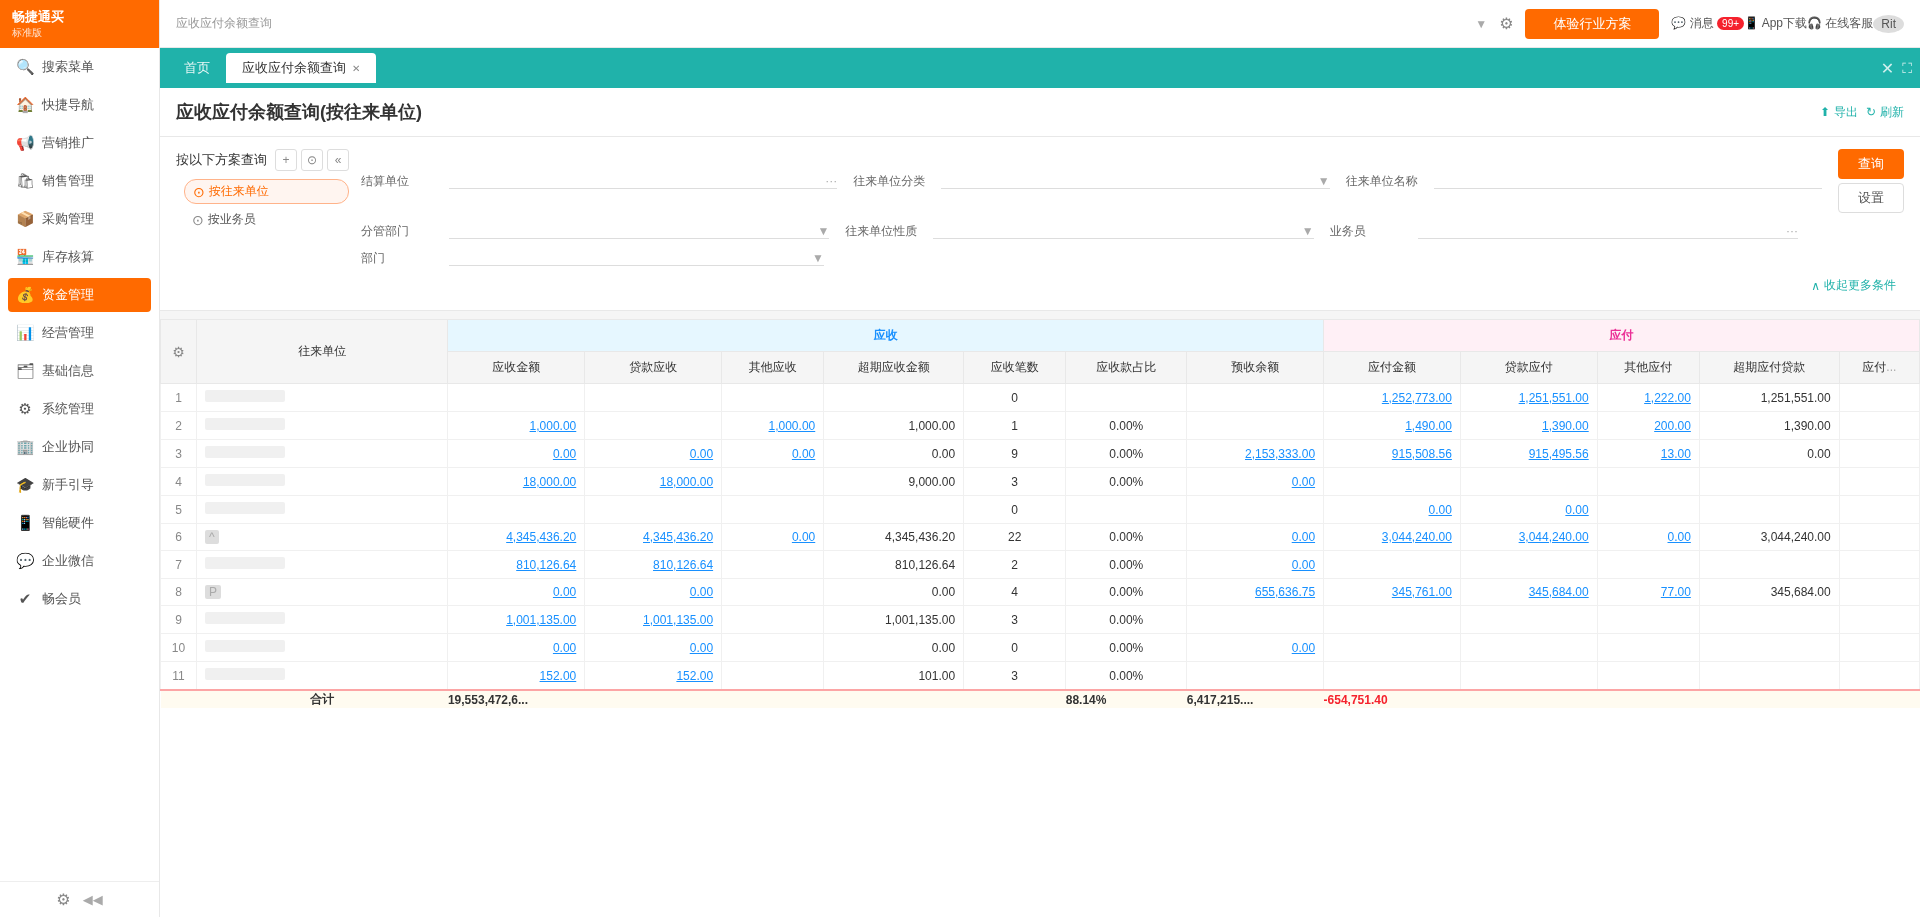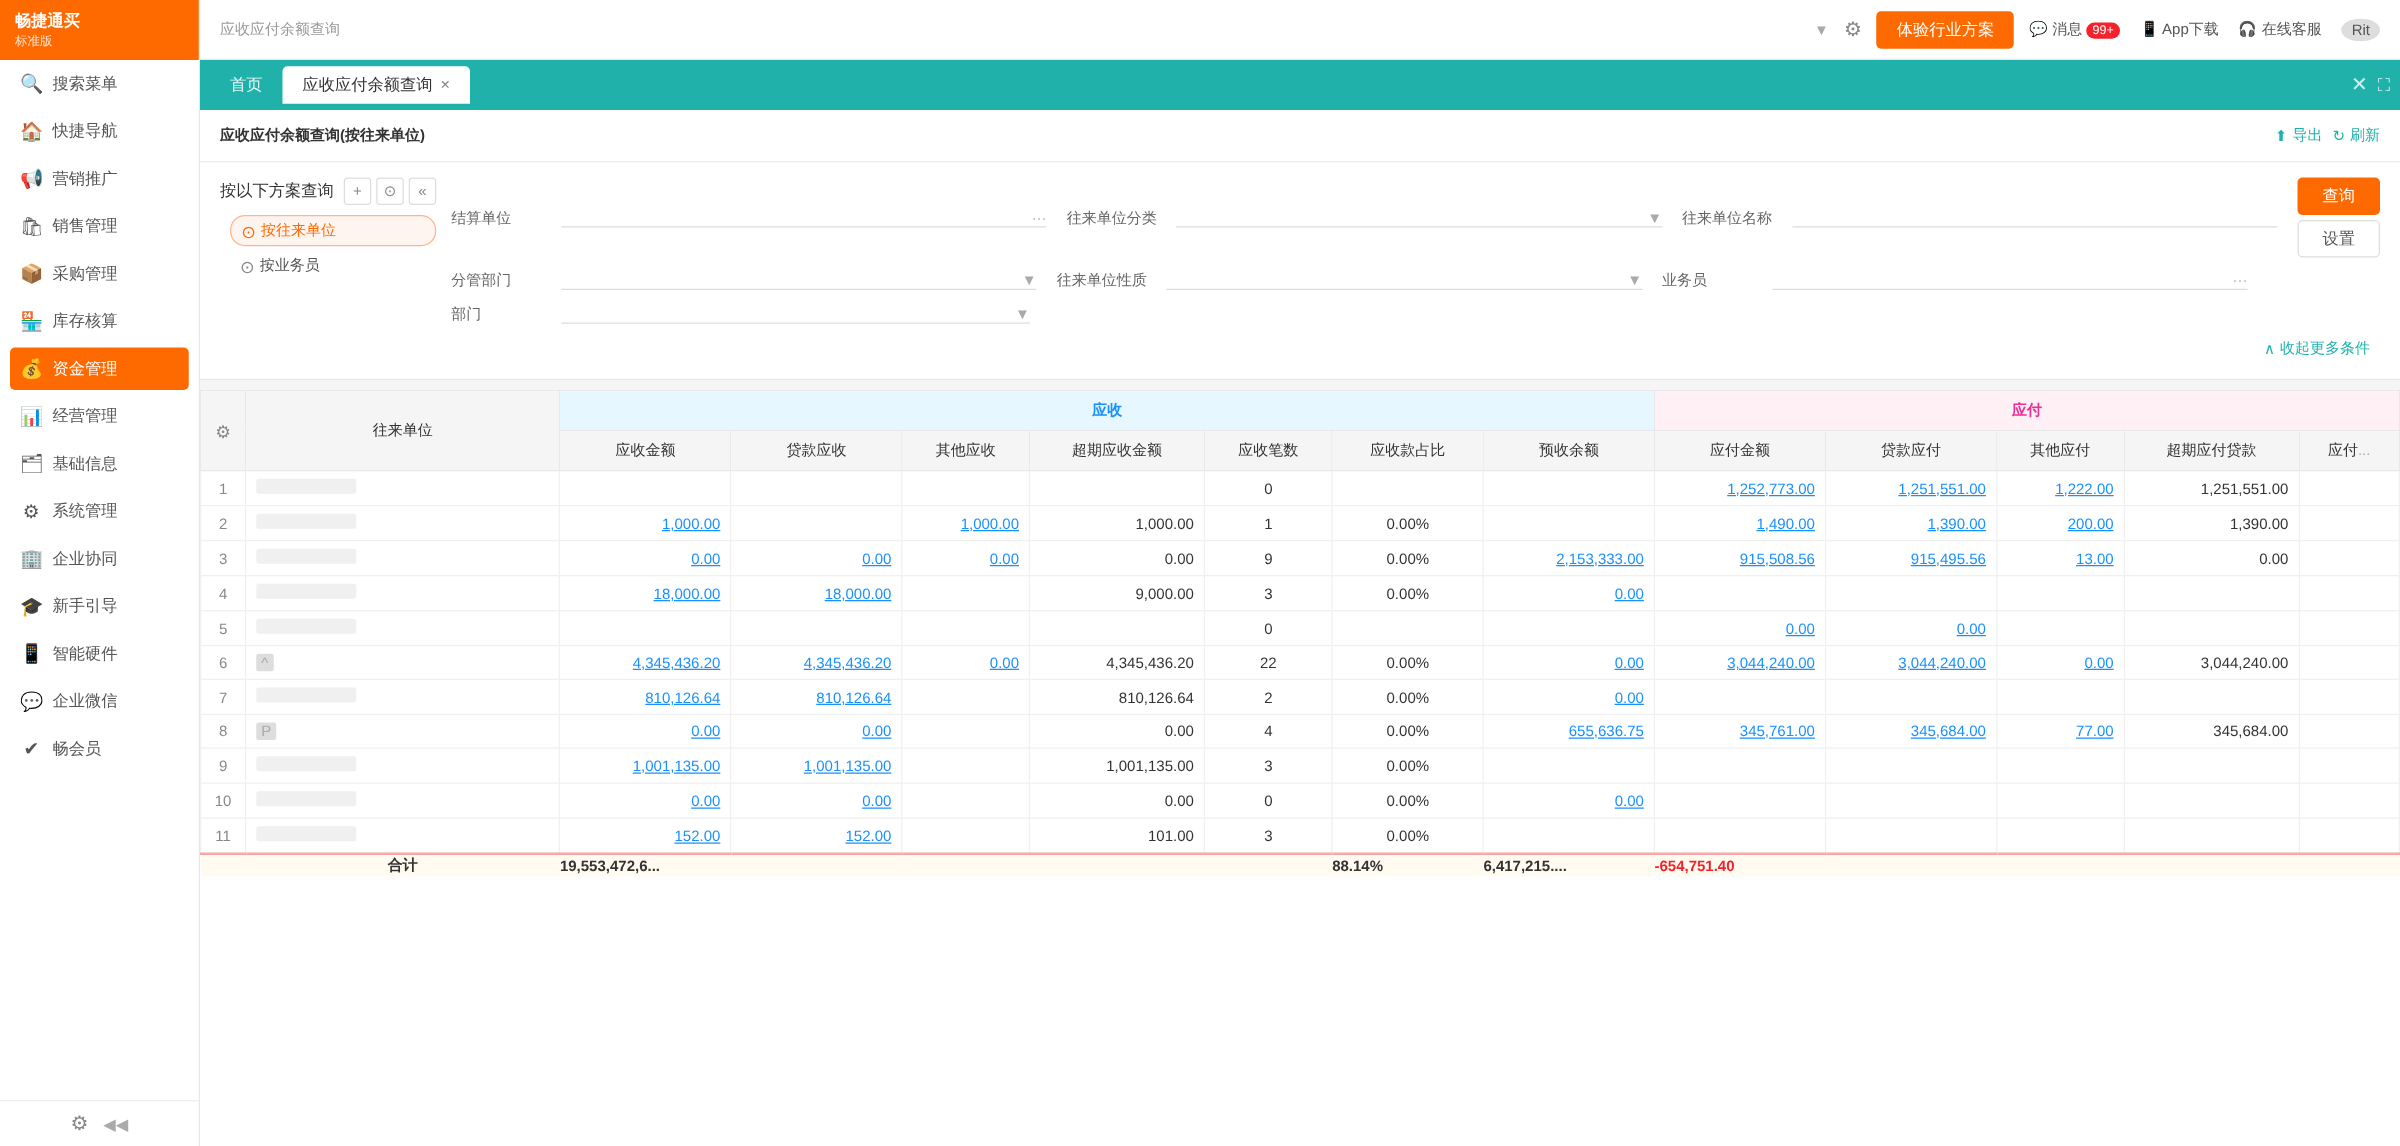--- a/index.html
+++ b/index.html
@@ -11,38 +11,38 @@
     .sidebar-item { display: flex; align-items: center; padding: 10px 16px; cursor: pointer; color: #555; font-size: 13px; gap: 8px; }
     .sidebar-item.active { background: #ff6a00; color: #fff; border-radius: 4px; margin: 2px 8px; padding: 8px 8px; }
     .sidebar-item .icon { font-size: 15px; width: 18px; text-align: center; }
     .sidebar-bottom { margin-top: auto; padding: 8px 0; border-top: 1px solid #eee; display: flex; align-items: center; justify-content: center; gap: 12px; }
 
     
     .main { flex: 1; display: flex; flex-direction: column; overflow: hidden; }
 
     
     .topbar { height: 48px; background: #fff; display: flex; align-items: center; padding: 0 16px; border-bottom: 1px solid #e8e8e8; gap: 12px; flex-shrink: 0; }
-    .topbar-btn { background: #ff6a00; color: #fff; border: none; border-radius: 4px; padding: 6px 16px; font-size: 13px; cursor: pointer; }
-    .topbar-actions { display: flex; align-items: center; gap: 16px; color: #555; font-size: 12px; }
+    .topbar-btn { background: #ff6a00; color: #fff; border: none; border-radius: 4px; padding: 6px 28px; font-size: 13px; cursor: pointer; }
+    .topbar-actions { display: flex; align-items: center; gap: 0; color: #555; font-size: 12px; }
     .topbar-actions .badge { background: #f5222d; color: #fff; border-radius: 10px; font-size: 10px; padding: 1px 5px; }
     .gear-icon { font-size: 16px; color: #888; cursor: pointer; }
 
     
     .tabbar { height: 40px; background: #20b2aa; display: flex; align-items: center; padding: 0 8px; flex-shrink: 0; }
     .tab { padding: 6px 16px; border-radius: 4px 4px 0 0; cursor: pointer; font-size: 13px; color: rgba(255,255,255,0.8); display: flex; align-items: center; gap: 6px; }
     .tab.active { background: #fff; color: #333; border-radius: 4px 4px 0 0; }
     .tab-close { font-size: 10px; color: #888; cursor: pointer; }
     .tab-home { color: rgba(255,255,255,0.9); }
 
     
     .content { flex: 1; overflow: hidden; display: flex; flex-direction: column; background: #f5f5f5; }
 
     
     .page-header { background: #fff; padding: 12px 16px 0; border-bottom: 1px solid #e8e8e8; display: flex; align-items: center; justify-content: space-between; }
-    .page-title { font-size: 12px; font-weight: bold; color: #333; padding-bottom: 12px; }
+    .page-title { font-size: 18px; font-weight: bold; color: #333; padding-bottom: 12px; }
     .page-actions { display: flex; gap: 8px; padding-bottom: 12px; }
     .action-btn { display: flex; align-items: center; gap: 4px; color: #20b2aa; font-size: 12px; cursor: pointer; }
 
     
     .filter-area { background: #fff; padding: 12px 16px; border-bottom: 1px solid #e8e8e8; }
     .filter-row { display: flex; align-items: center; gap: 16px; margin-bottom: 8px; }
     .filter-scheme { display: flex; align-items: center; gap: 8px; margin-bottom: 8px; }
     .filter-scheme-label { font-size: 13px; color: #333; }
     .filter-icons { display: flex; gap: 4px; }
     .filter-icon-btn { width: 22px; height: 22px; border: 1px solid #ddd; border-radius: 3px; display: flex; align-items: center; justify-content: center; cursor: pointer; font-size: 12px; color: #888; }

